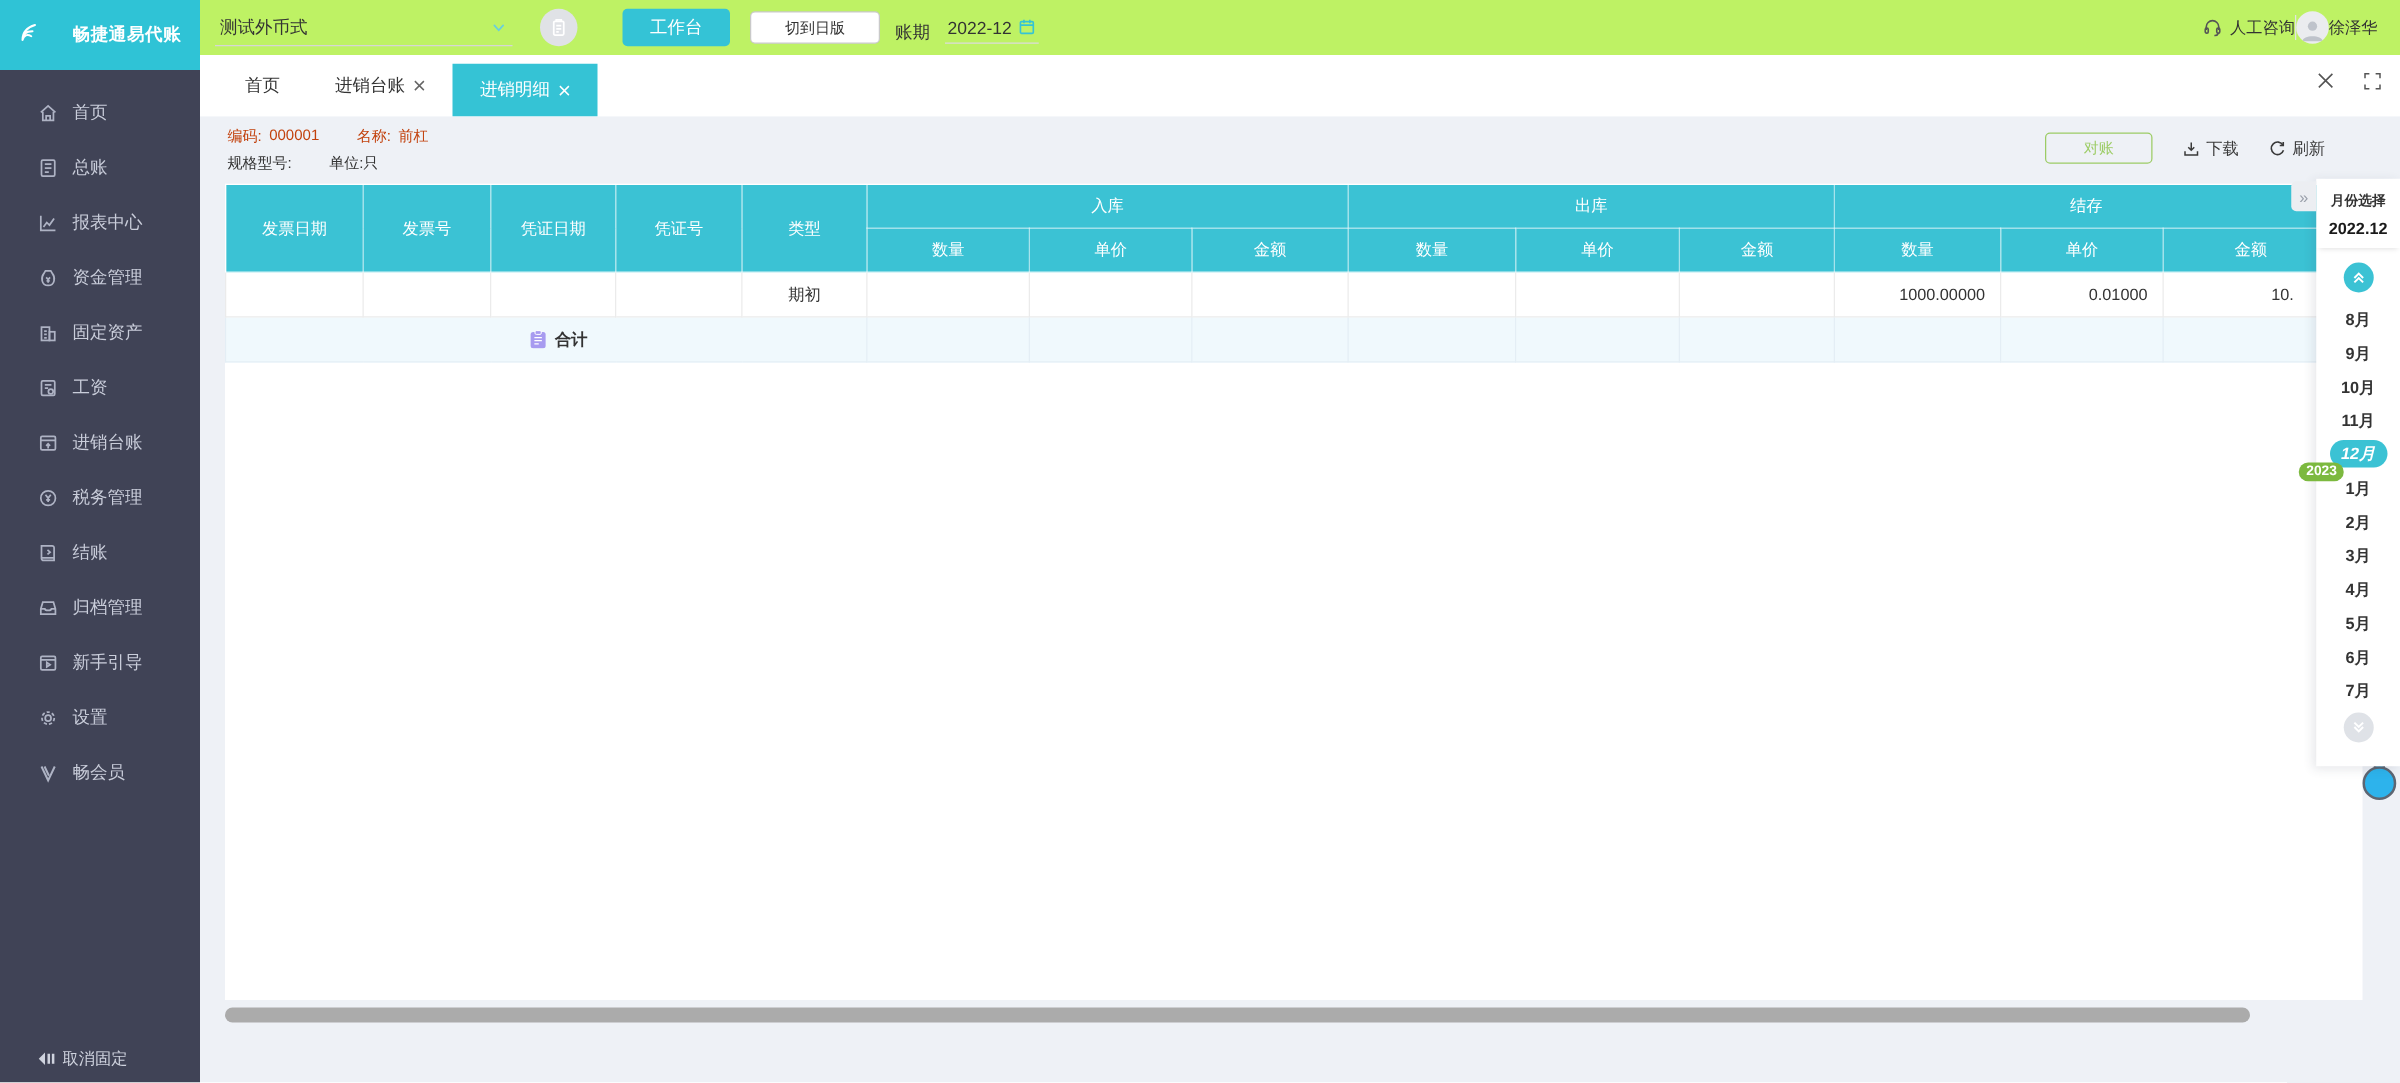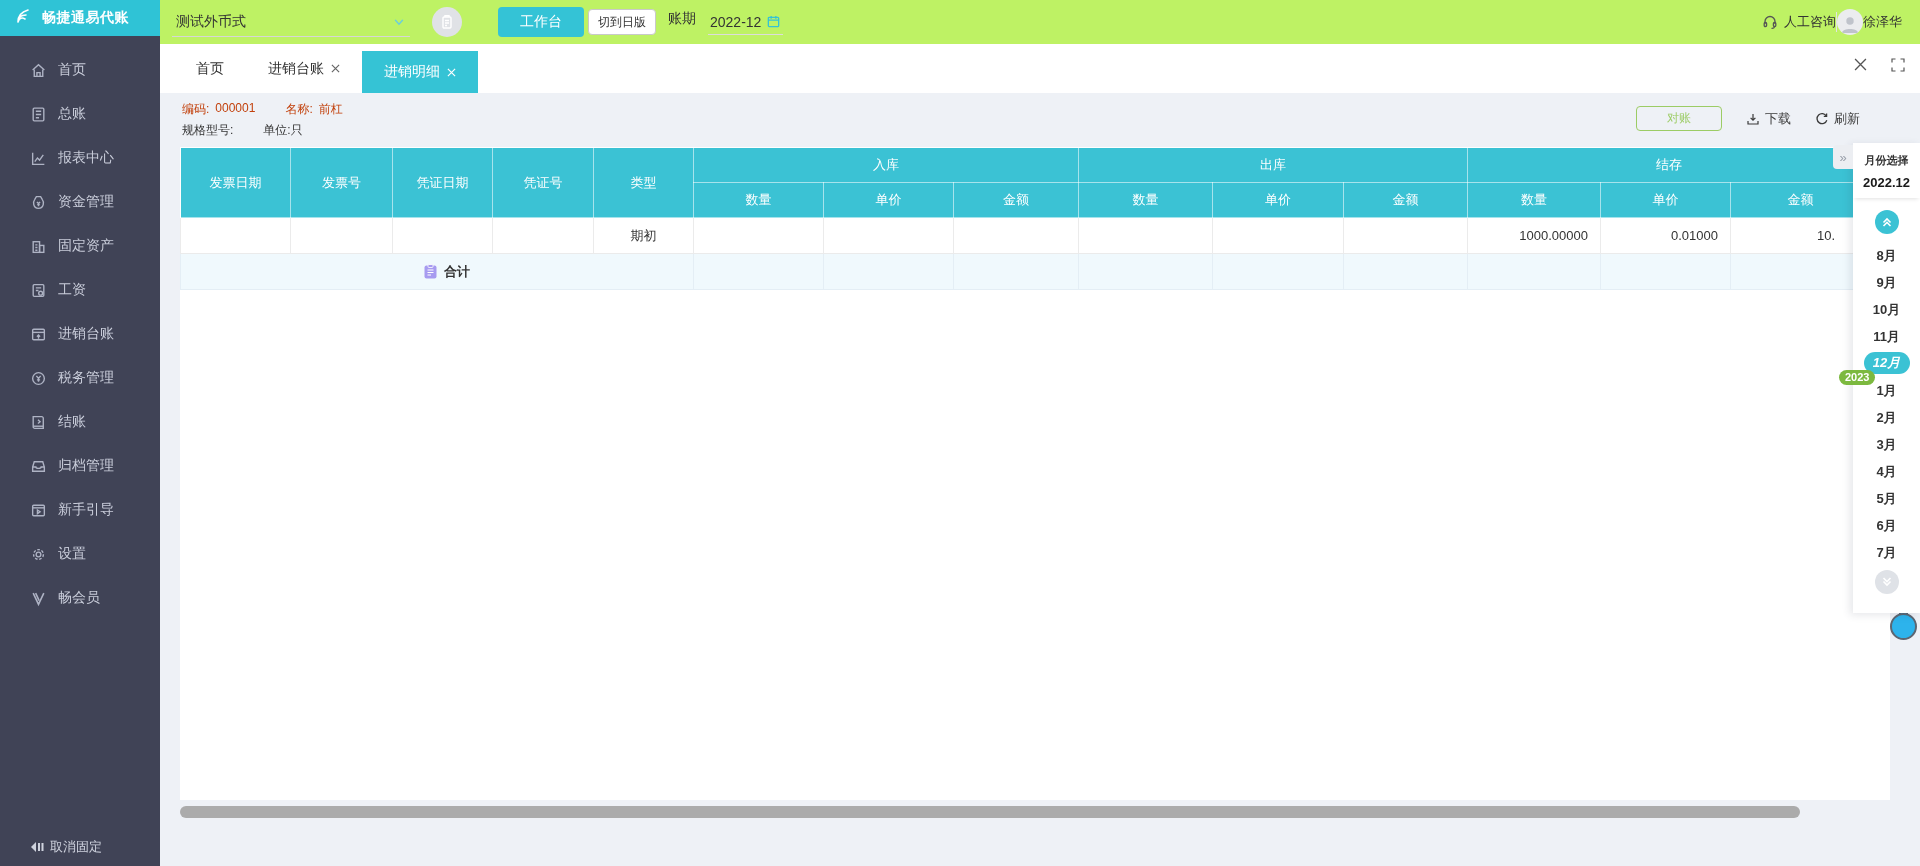--- a/index.html
+++ b/index.html
@@ -2,42 +2,42 @@
 <html><head>
 <meta charset="utf-8">
 <style>
   * { margin:0; padding:0; box-sizing:border-box; }
   html,body { width:1920px; height:866px; overflow:hidden; background:#fff;
               font-family:"Liberation Sans","DejaVu Sans",sans-serif; }
   .stage { position:relative; width:1920px; height:866px; overflow:hidden; }
 
   
   .sidebar { position:absolute; left:0; top:0; width:160px; height:866px; background:#404356; z-index:30; }
-  .logo { height:36px; background:#2fc3d6; display:flex; align-items:center; padding-left:12px; gap:8px; }
+  .logo { height:56px; background:#2fc3d6; display:flex; align-items:center; padding-left:12px; gap:24px; }
   .logo-txt { color:#fff; font-size:14px; font-weight:bold; letter-spacing:.5px; }
   .nav { padding-top:12px; }
   .nav-item { height:44px; display:flex; align-items:center; padding-left:30px; gap:11px;
               color:#c9cdda; font-size:14px; cursor:pointer; }
   .nav-ico { width:17px; height:17px; display:flex; align-items:center; justify-content:center; color:#aeb3c4; }
   .unpin { position:absolute; bottom:10px; left:30px; display:flex; align-items:center; gap:6px;
            color:#cfd3de; font-size:13px; cursor:pointer; }
 
   
   .topbar { position:absolute; left:160px; top:0; width:1760px; height:44px; background:#bef264;
             display:flex; align-items:center; z-index:20; }
   .acct-select { position:relative; margin-left:12px; width:238px; height:30px; display:flex;
                  align-items:center; justify-content:space-between; border-bottom:1px solid #d6d6d6;
                  font-size:14px; color:#333; cursor:pointer; padding:0 4px; }
   .note-circle { margin-left:22px; width:30px; height:30px; border-radius:50%; background:#e0e2e6;
                  display:flex; align-items:center; justify-content:center; cursor:pointer; }
   .btn-workbench { margin-left:36px; width:86px; height:30px; background:#34c3d6; color:#fff;
                    border:none; border-radius:4px; font-size:14px; cursor:pointer; }
-  .btn-oldver { margin-left:4px; height:26px; padding:0 9px; background:#fff; border:1px solid #c9c9c9;
+  .btn-oldver { margin-left:16px; height:26px; padding:0 27px; background:#fff; border:1px solid #c9c9c9;
                 border-radius:4px; font-size:12px; color:#333; cursor:pointer; }
-  .period { margin-left:12px; display:flex; align-items:flex-start; font-size:14px; color:#333; }
+  .period { margin-left:12px; display:flex; align-items:flex-end; font-size:14px; color:#333; }
   .period-val { margin-left:12px; display:flex; align-items:center; gap:5px;
                 border-bottom:1px solid #dcdcdc; padding:4px 2px; cursor:pointer; }
   .topbar-right { margin-left:auto; margin-right:18px; display:flex; align-items:center; gap:0; }
   .support { display:flex; align-items:center; gap:6px; font-size:13px; color:#333; cursor:pointer; }
   .tb-div { width:1px; height:20px; background:#e3e3e3; }
   .avatar { width:26px; height:26px; border-radius:50%; background:#ebecef; display:flex;
             align-items:flex-end; justify-content:center; overflow:hidden; }
   .username { font-size:13px; color:#333; cursor:pointer; }
 
   

